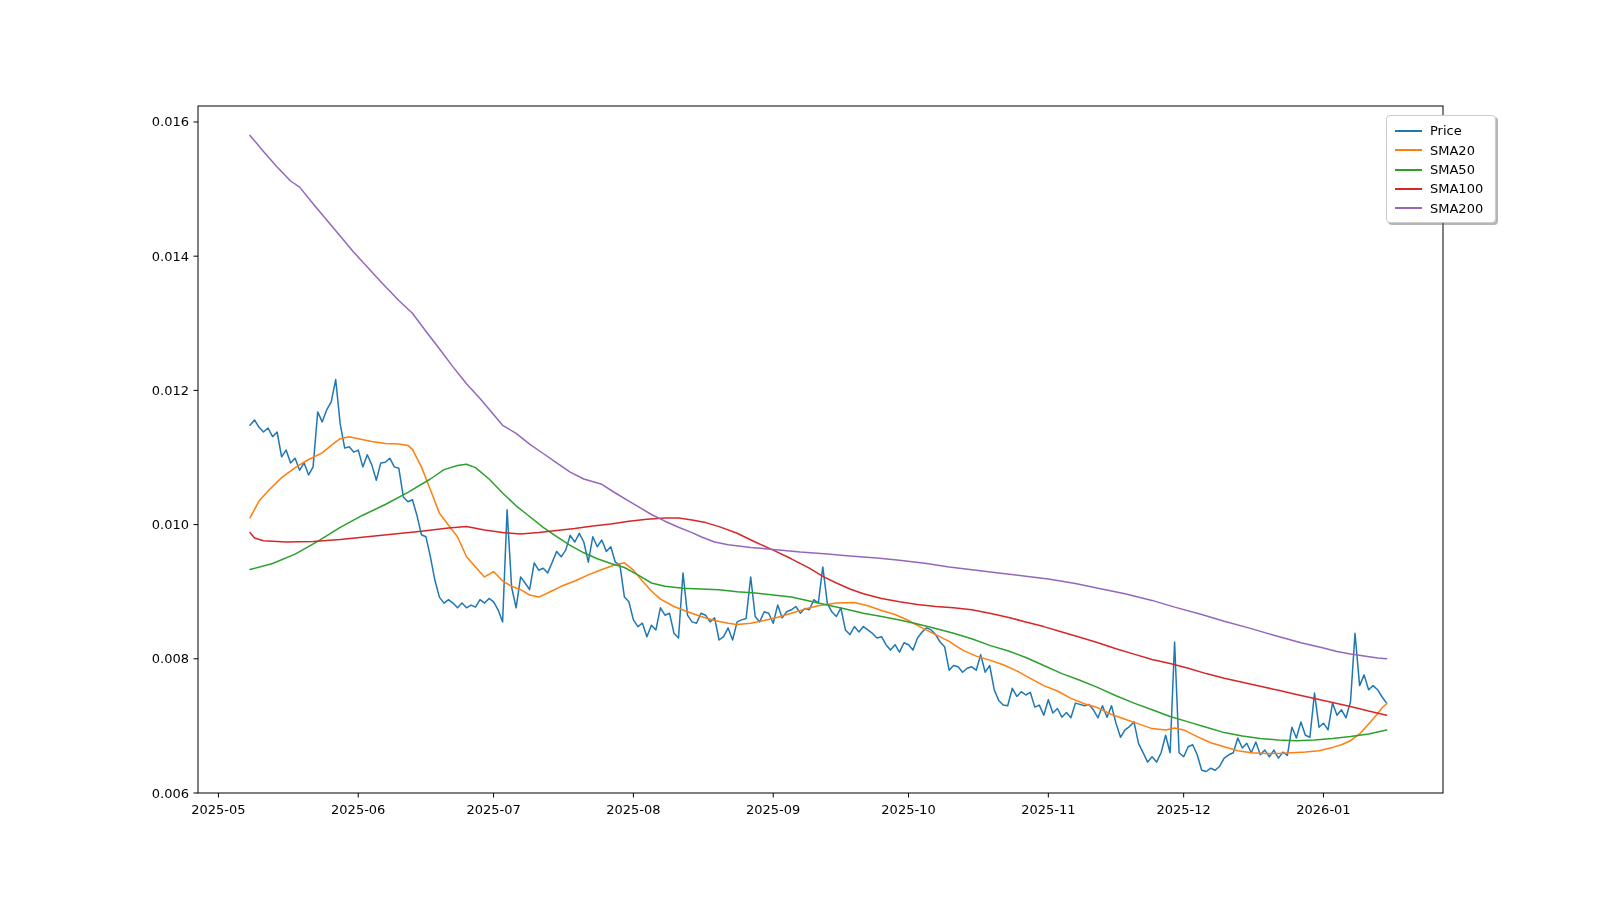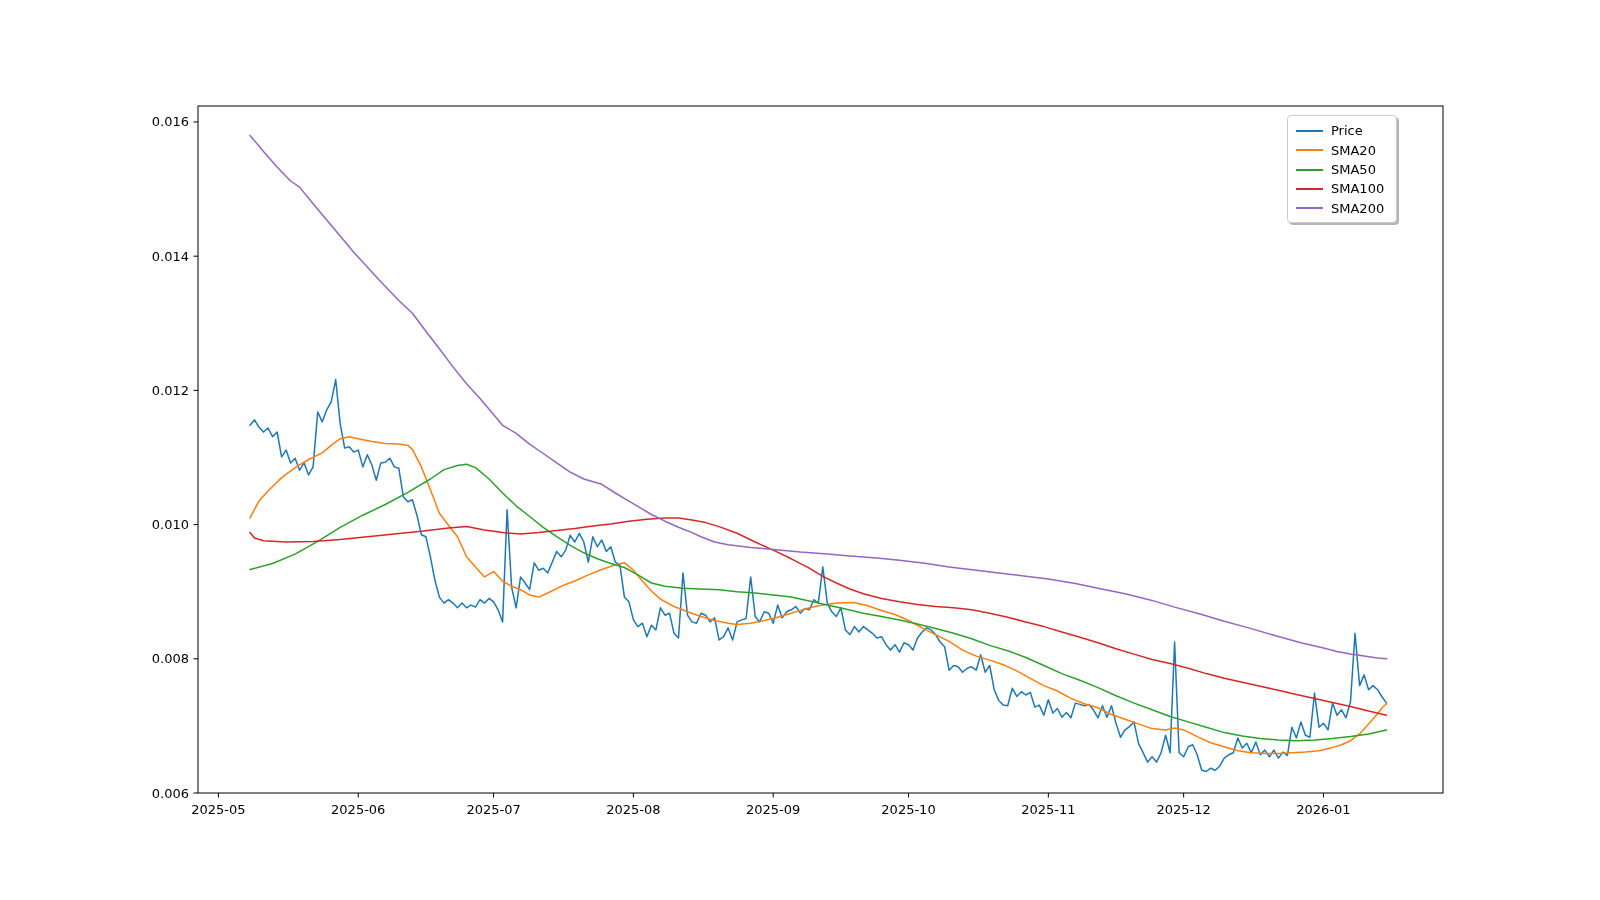--- a/index.html
+++ b/index.html
@@ -1,20 +1,20 @@
 <!DOCTYPE html>
 <html><head>
 <meta charset="utf-8">
 <style>
   html, body { margin:0; padding:0; background:#ffffff; }
   body { width:1600px; height:900px; font-family:"DejaVu Sans", sans-serif; }
   .figure { position:relative; width:1600px; height:900px; background:#ffffff; overflow:hidden; }
   .plot-svg { position:absolute; left:0; top:0; }
   .legend {
-    position:absolute; left:1287px; top:115px; width:110px; height:108px;
+    position:absolute; left:1386px; top:115px; width:110px; height:108px;
     box-sizing:border-box; background:#ffffff;
     border:1px solid #cccccc; border-radius:4px;
     box-shadow:2px 2px 0 rgba(90,90,90,0.45);
     padding:5px 6px 4px 8px;
     display:flex; flex-direction:column; justify-content:space-around;
   }
   .legend-row { display:flex; align-items:center; height:20px; }
   .legend-swatch { display:inline-block; width:27px; height:2px; margin-right:8px; flex:0 0 27px; }
   .legend-label { font-size:13px; color:#000000; line-height:1; white-space:nowrap; }
   text { font-family:"DejaVu Sans", sans-serif; fill:#000000; }

